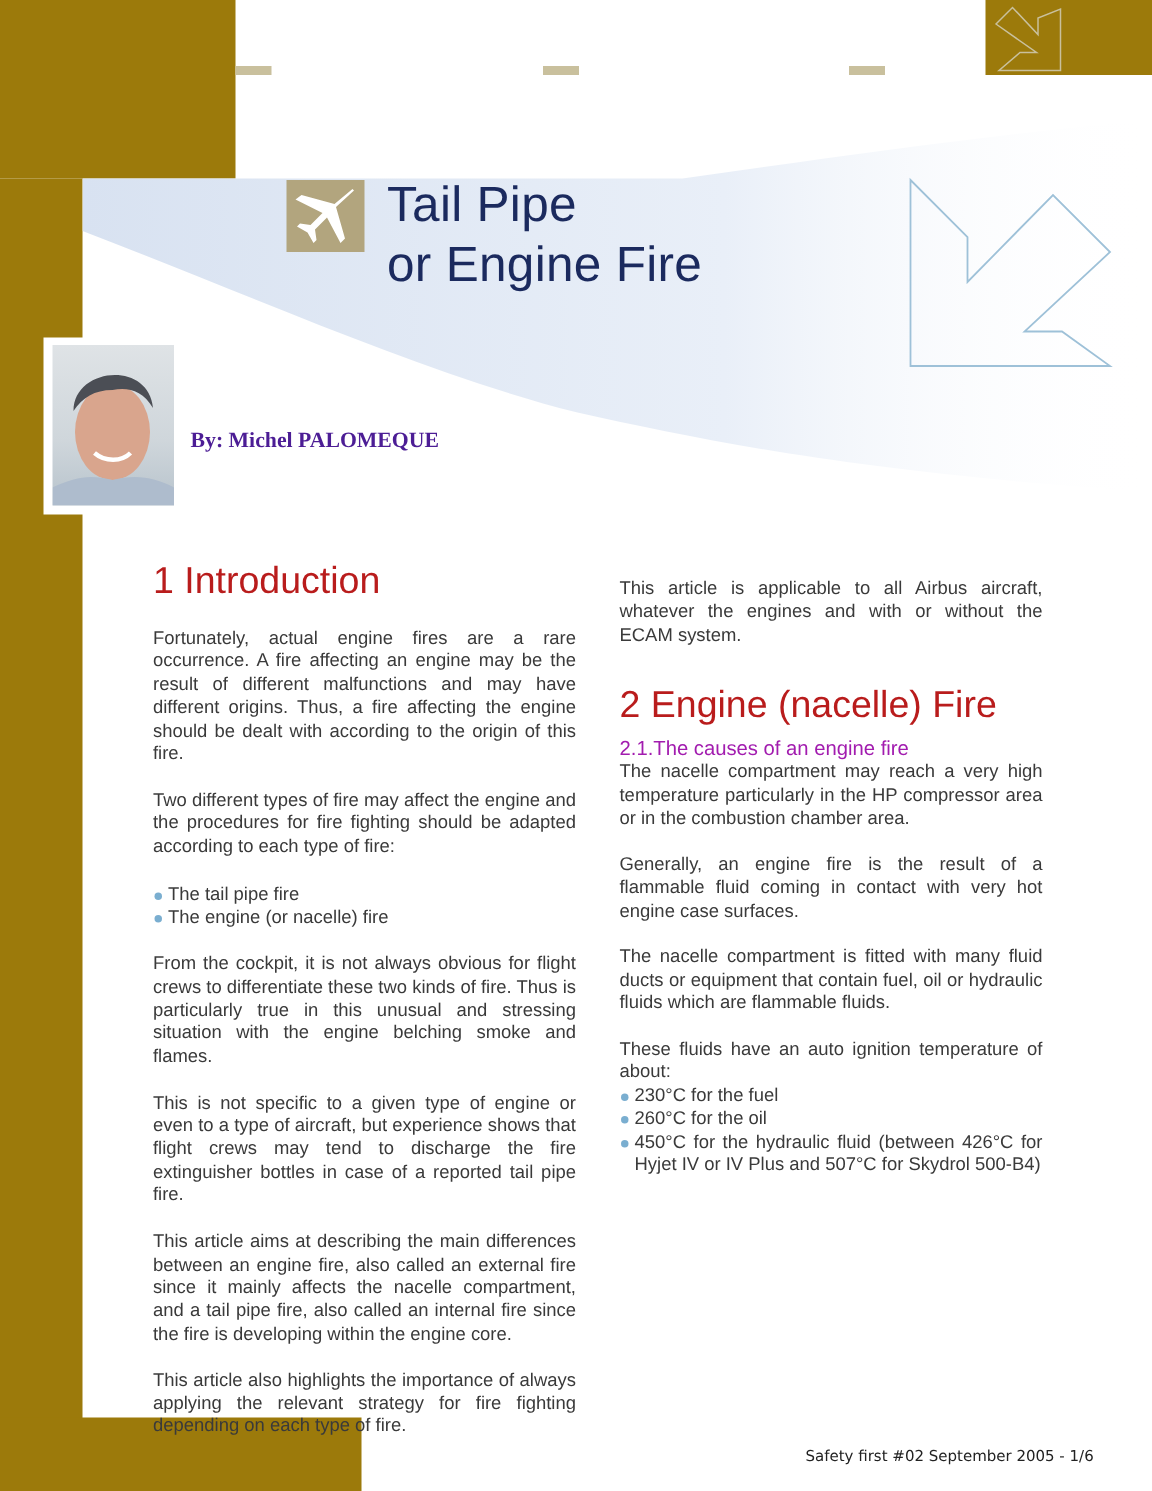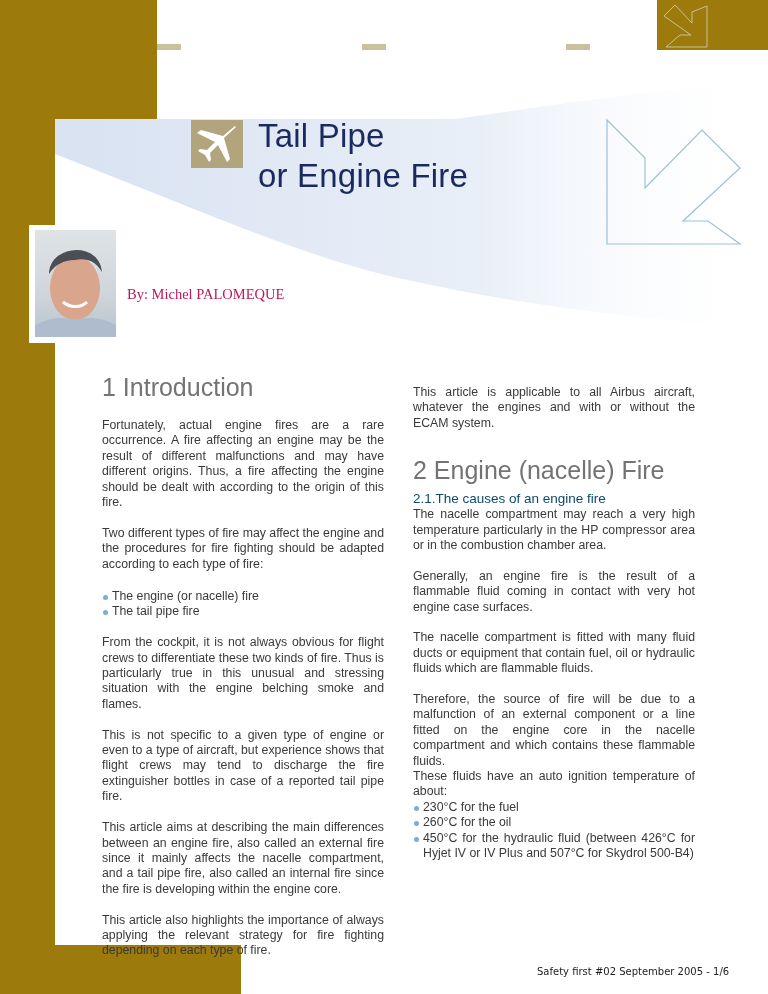--- a/index.html
+++ b/index.html
@@ -17,28 +17,28 @@
   .dash { position: absolute; top: 44px; height: 6px; width: 24px; background: #c9c09d; }
   #swoosh { position: absolute; left: 55px; top: 80px; width: 713px; height: 260px; }
   #arrow-big { position: absolute; left: 605px; top: 118px; width: 140px; height: 128px; }
   #arrow-small { position: absolute; left: 661px; top: 3px; width: 48px; height: 45px; }
   #plane-icon { position: absolute; left: 191px; top: 120px; width: 52px; height: 48px; background: #b2a57e; }
   #title { position: absolute; left: 258px; top: 116px; font-size: 33px; line-height: 40px; color: #1b2a5e; font-weight: normal; margin:0; letter-spacing: 0.2px;}
   #photo-frame { position: absolute; left: 29px; top: 225px; width: 89px; height: 118px; background: #fff; }
   #photo { position: absolute; left: 35px; top: 230px; width: 81px; height: 107px;
     background: linear-gradient(#dfe3e6 0%, #cfd6db 60%, #b7c3cc 100%); overflow: hidden; }
   #author { position: absolute; left: 127px; top: 284px; font-family: "Liberation Serif", serif; font-size: 14.5px; line-height: 20px; }
-  #author .name { color: #be185d; font-weight: normal; }
+  #author .name { color: #4c1d95; font-weight: bold; }
   #author .role { color: #7aa6c2; font-style: italic; }
   #author .prog { color: #1b2a5e; font-weight: bold; }
   .col { position: absolute; width: 282px; font-size: 12.3px; line-height: 15.4px; color: #3a3a3a; text-align: justify; }
   #col-left { left: 102px; top: 372px; }
   #col-right { left: 413px; top: 385px; }
-  h2.sec { font-weight: normal; color: #737373; font-size: 25px; line-height: 30px; margin: 0; }
-  h3.sub { font-weight: normal; color: #0c4a6e; font-size: 13.5px; line-height: 16px; margin: 0; }
+  h2.sec { font-weight: normal; color: #b91c1c; font-size: 25px; line-height: 30px; margin: 0; }
+  h3.sub { font-weight: normal; color: #a21caf; font-size: 13.5px; line-height: 16px; margin: 0; }
   p { margin: 0 0 15.4px 0; }
   ul { list-style: none; margin: 0 0 15.4px 0; padding: 0; }
   li { position: relative; padding-left: 10px; }
   li::before { content: ""; position: absolute; left: 1px; top: 6px; width: 5px; height: 5px; border-radius: 50%; background: #7aaed0; }
   #footer { position: absolute; left: 537px; top: 966px; font-family: "DejaVu Sans", sans-serif; font-size: 10px; color: #222; }
 </style>
 </head>
 <body>
 
 <div class="gold" id="gold-top"></div>
@@ -89,37 +89,36 @@
 </div>
 <div id="author">
   <div class="name">By: Michel PALOMEQUE</div>
 </div>
 
 <div class="col" id="col-left">
   <h2 class="sec" style="margin-bottom:16px">1 Introduction</h2>
   <p>Fortunately, actual engine fires are a rare occurrence. A fire affecting an engine may be the result of different malfunctions and may have different origins. Thus, a fire affecting the engine should be dealt with according to the origin of this fire.</p>
   <p style="margin-bottom:17px">Two different types of fire may affect the engine and the procedures for fire fighting should be adapted according to each type of fire:</p>
   <ul>
+    <li>The tail pipe fire</li>
     <li>The engine (or nacelle) fire</li>
-    <li>The tail pipe fire</li>
   </ul>
   <p>From the cockpit, it is not always obvious for flight crews to differentiate these two kinds of fire. Thus is particularly true in this unusual and stressing situation with the engine belching smoke and flames.</p>
   <p>This is not specific to a given type of engine or even to a type of aircraft, but experience shows that flight crews may tend to discharge the fire extinguisher bottles in case of a reported tail pipe fire.</p>
   <p>This article aims at describing the main differences between an engine fire, also called an external fire since it mainly affects the nacelle compartment, and a tail pipe fire, also called an internal fire since the fire is developing within the engine core.</p>
   <p>This article also highlights the importance of always applying the relevant strategy for fire fighting depending on each type of fire.</p>
 </div>
 
 <div class="col" id="col-right">
   <p style="margin-bottom:24px">This article is applicable to all Airbus aircraft, whatever the engines and with or without the ECAM system.</p>
   <h2 class="sec" style="margin-bottom:6px">2 Engine (nacelle) Fire</h2>
   <h3 class="sub">2.1.The causes of an engine fire</h3>
   <p>The nacelle compartment may reach a very high temperature particularly in the HP compressor area or in the combustion chamber area.</p>
   <p>Generally, an engine fire is the result of a flammable fluid coming in contact with very hot engine case surfaces.</p>
   <p>The nacelle compartment is fitted with many fluid ducts or equipment that contain fuel, oil or hydraulic fluids which are flammable fluids.</p>
-  <p style="margin-bottom:0">Therefore, the source of fire will be due to a malfunction of an external component or a line fitted on the engine core in the nacelle compartment and which contains these flammable fluids.</p>
   <p style="margin-bottom:0">These fluids have an auto ignition temperature of about:</p>
   <ul>
     <li>230°C for the fuel</li>
     <li>260°C for the oil</li>
     <li>450°C for the hydraulic fluid (between 426°C for Hyjet IV or IV Plus and 507°C for Skydrol 500-B4)</li>
   </ul>
 </div>
 
 <div id="footer">Safety first #02 September 2005 - 1/6</div>
 

